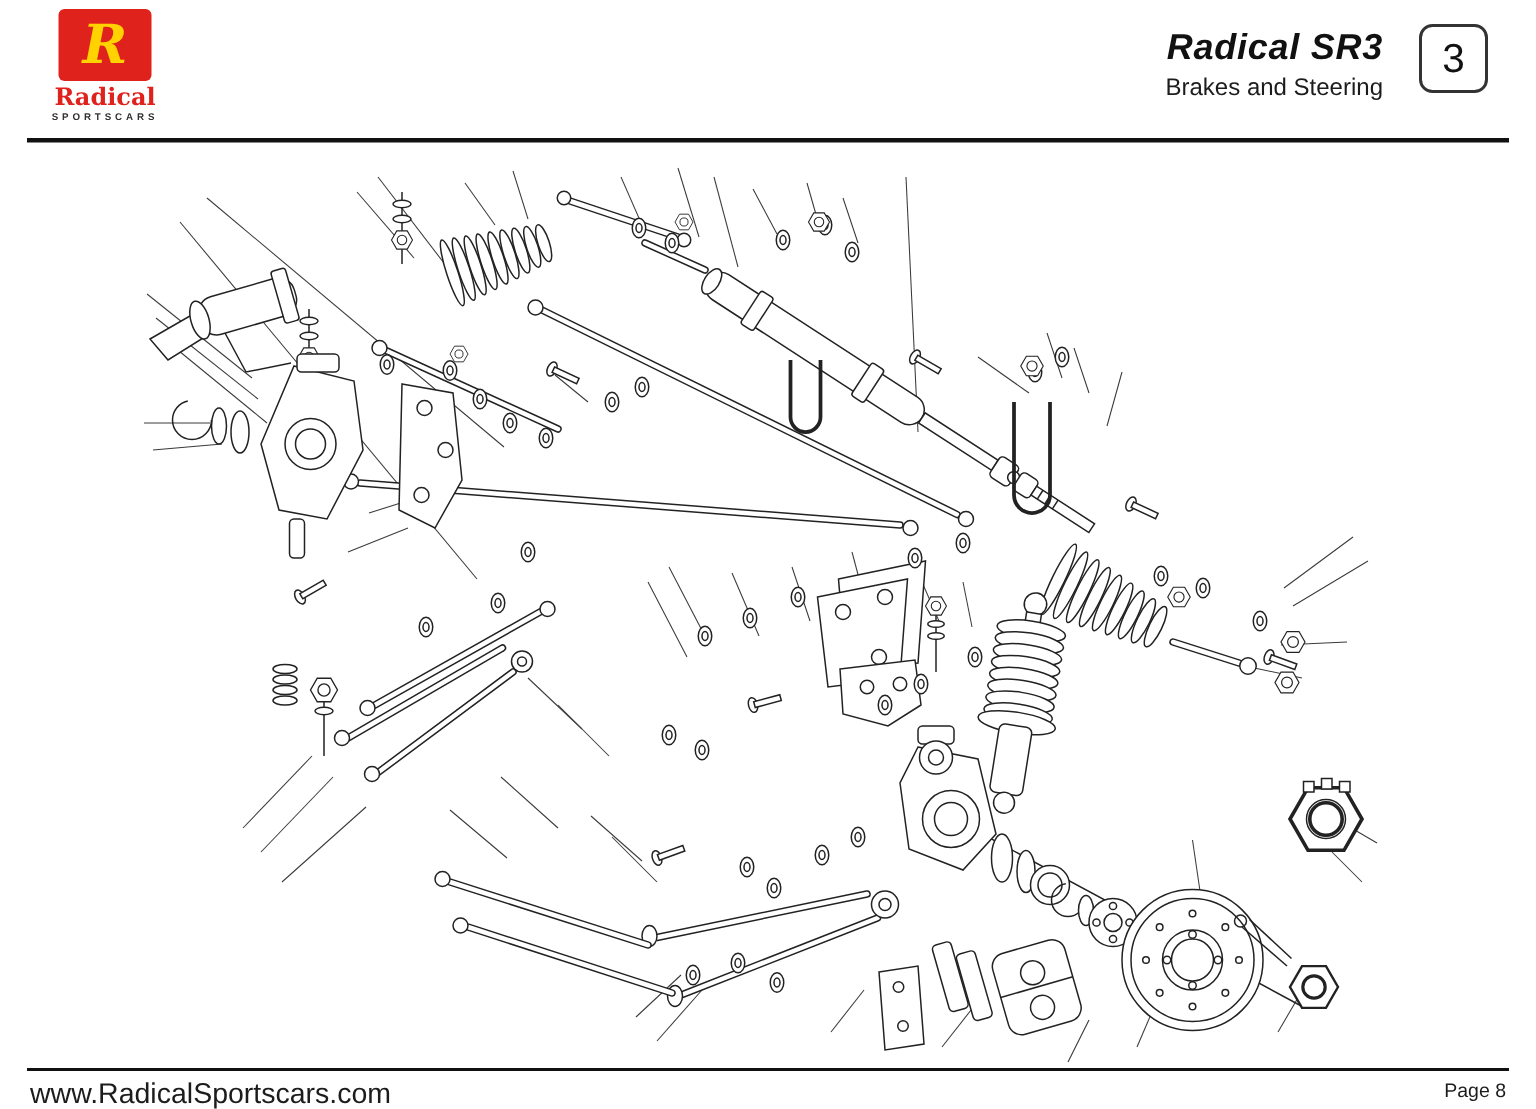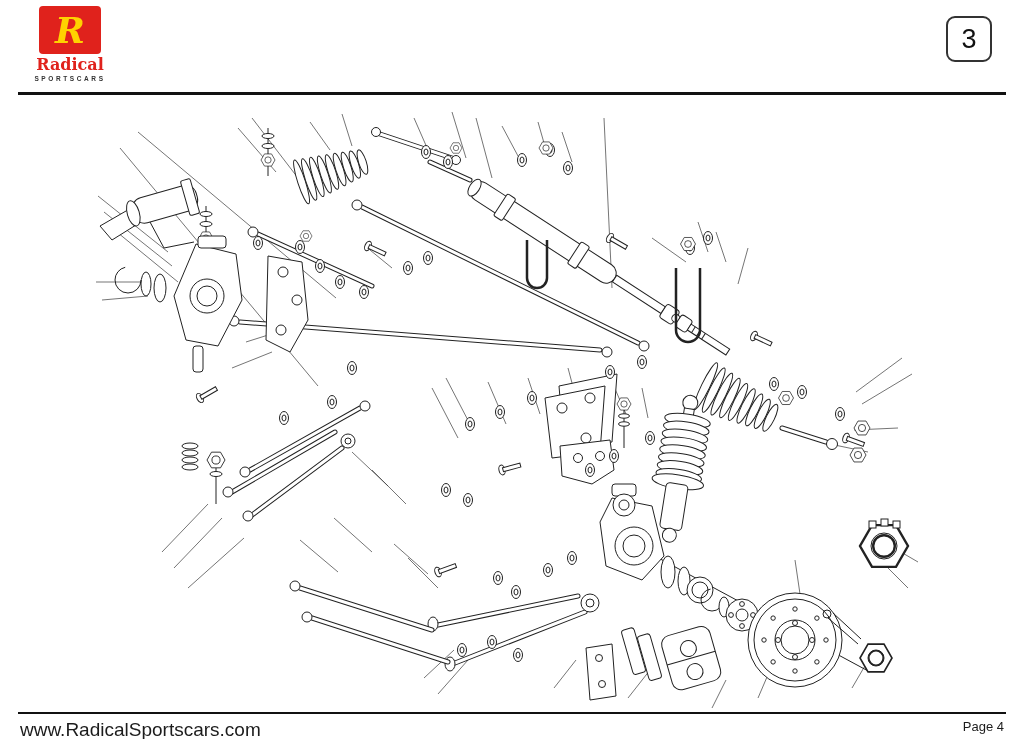--- a/index.html
+++ b/index.html
@@ -45,20 +45,24 @@
 <div class="page">
 
   <div class="logo">
     <div class="logo-box">
       <span class="logo-monogram">R</span>
     </div>
     <div class="logo-brand">Radical</div>
     <div class="logo-tagline">SPORTSCARS</div>
   </div>
 
+  <div class="header-text">
+    <div class="page-title">Radical SR3</div>
+    <div class="page-subtitle">Brakes and Steering</div>
+  </div>
 
   <div class="section-box">
     <span>3</span>
   </div>
 
   <div class="rule-top"></div>
 
   <svg class="diagram" width="1024" height="739" viewBox="0 0 1024 739">
     <defs>
       <g id="washer">
@@ -449,15 +453,15 @@
       <use href="#bolth" transform="translate(754,336) rotate(25)"></use>
       <use href="#bolth" transform="translate(846,438) rotate(20)"></use>
       <use href="#bolth" transform="translate(502,470) rotate(-15)"></use>
       <use href="#bolth" transform="translate(438,572) rotate(-20)"></use>
       <use href="#bolth" transform="translate(200,398) rotate(-30)"></use>
     </g>
   </svg>
 
   <div class="rule-bottom"></div>
   <div class="footer-website">www.RadicalSportscars.com</div>
-  <div class="footer-page">Page 4</div>
+  <div class="footer-page">Page 8</div>
 
 </div>
 
 </body></html>

